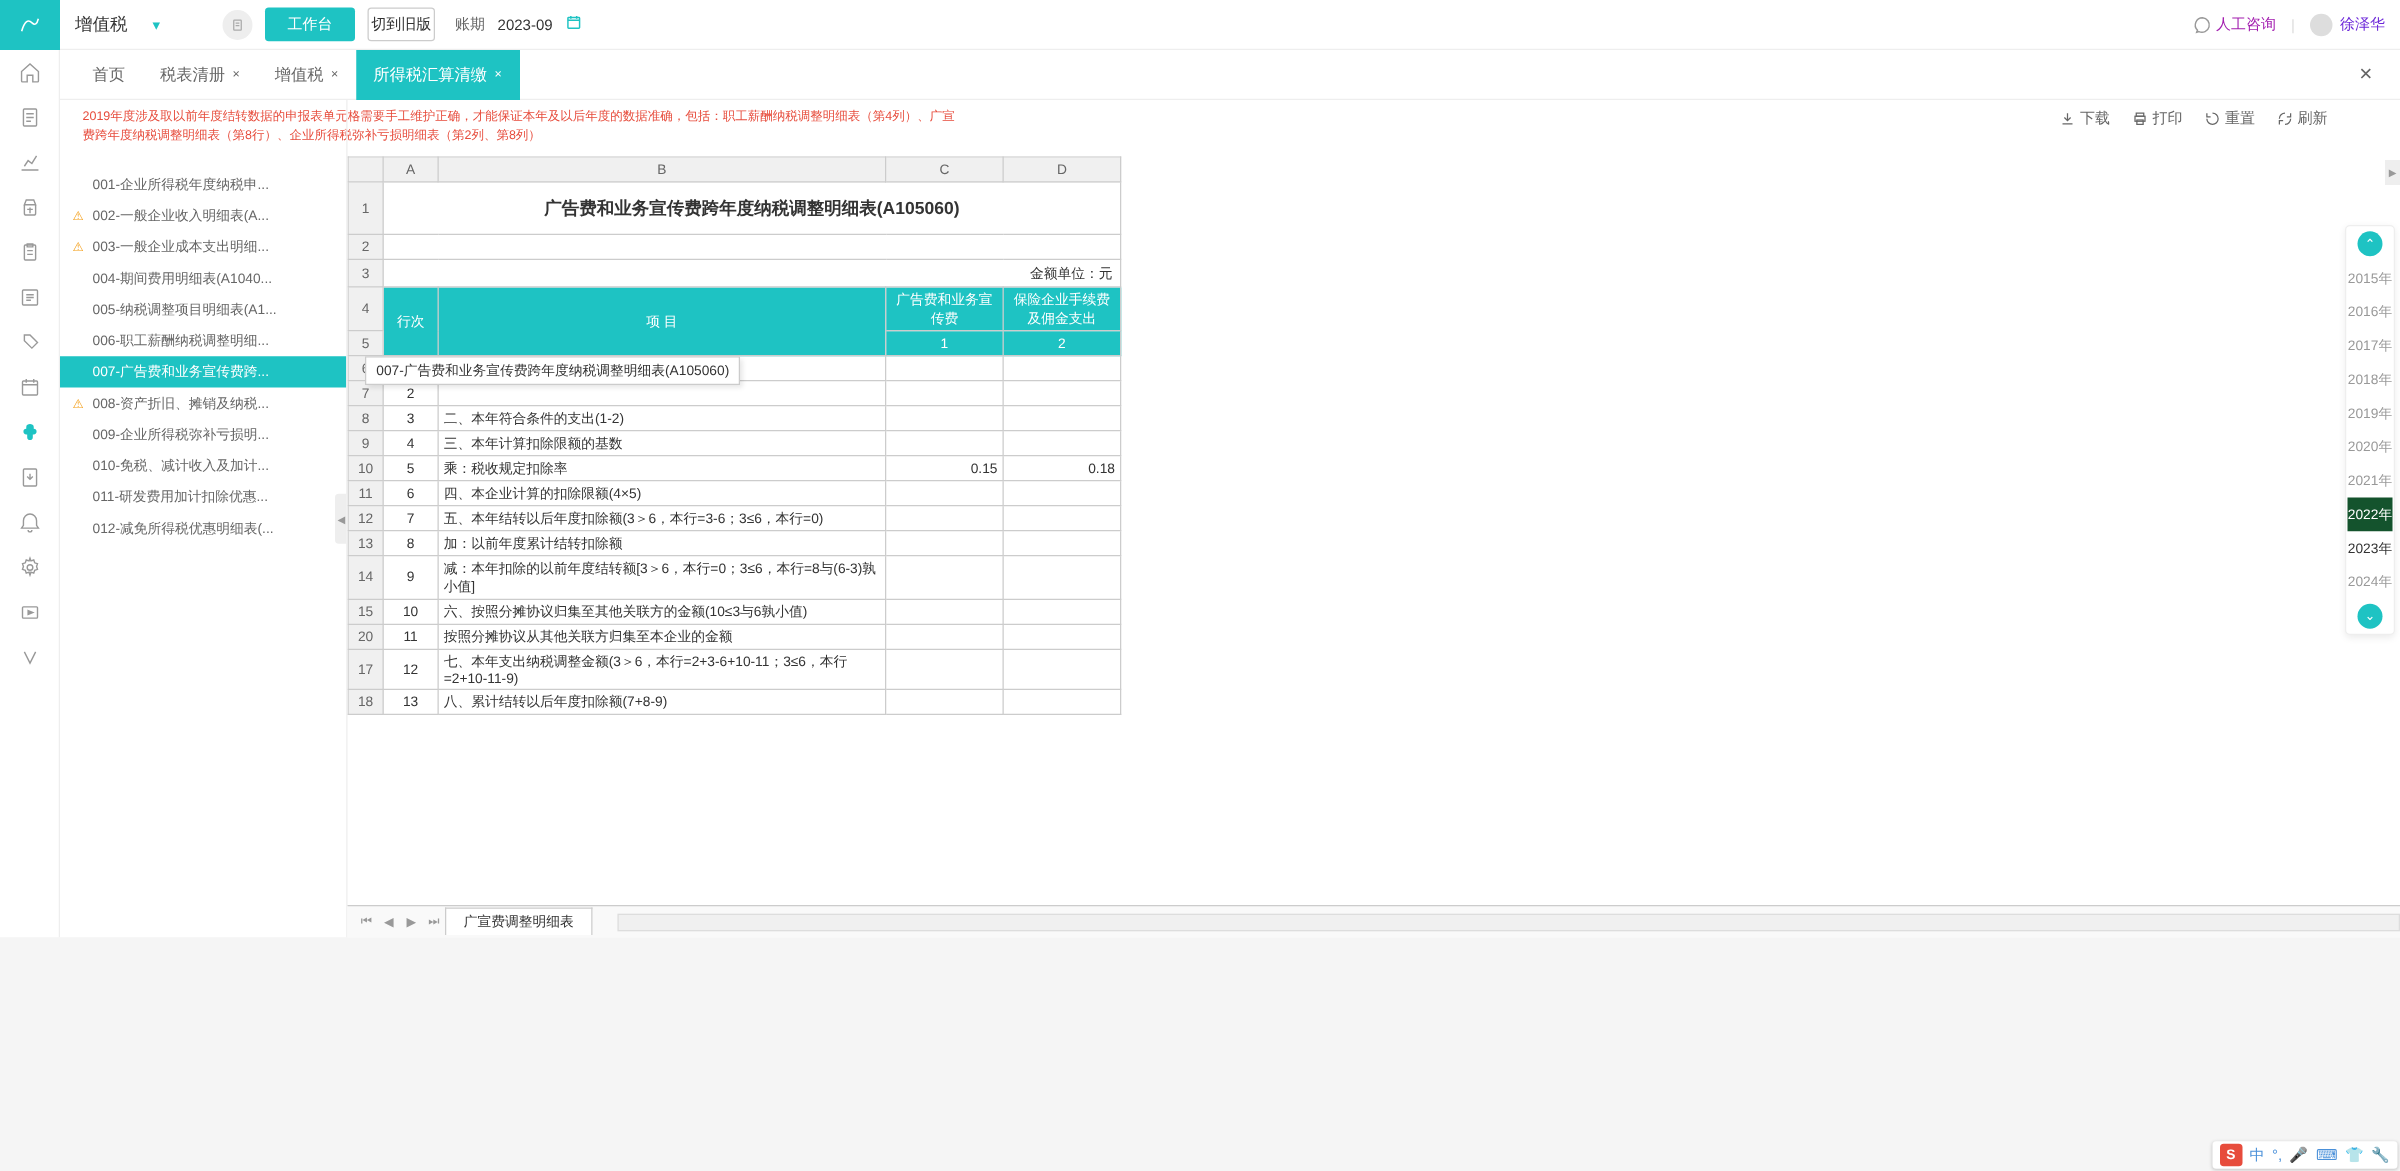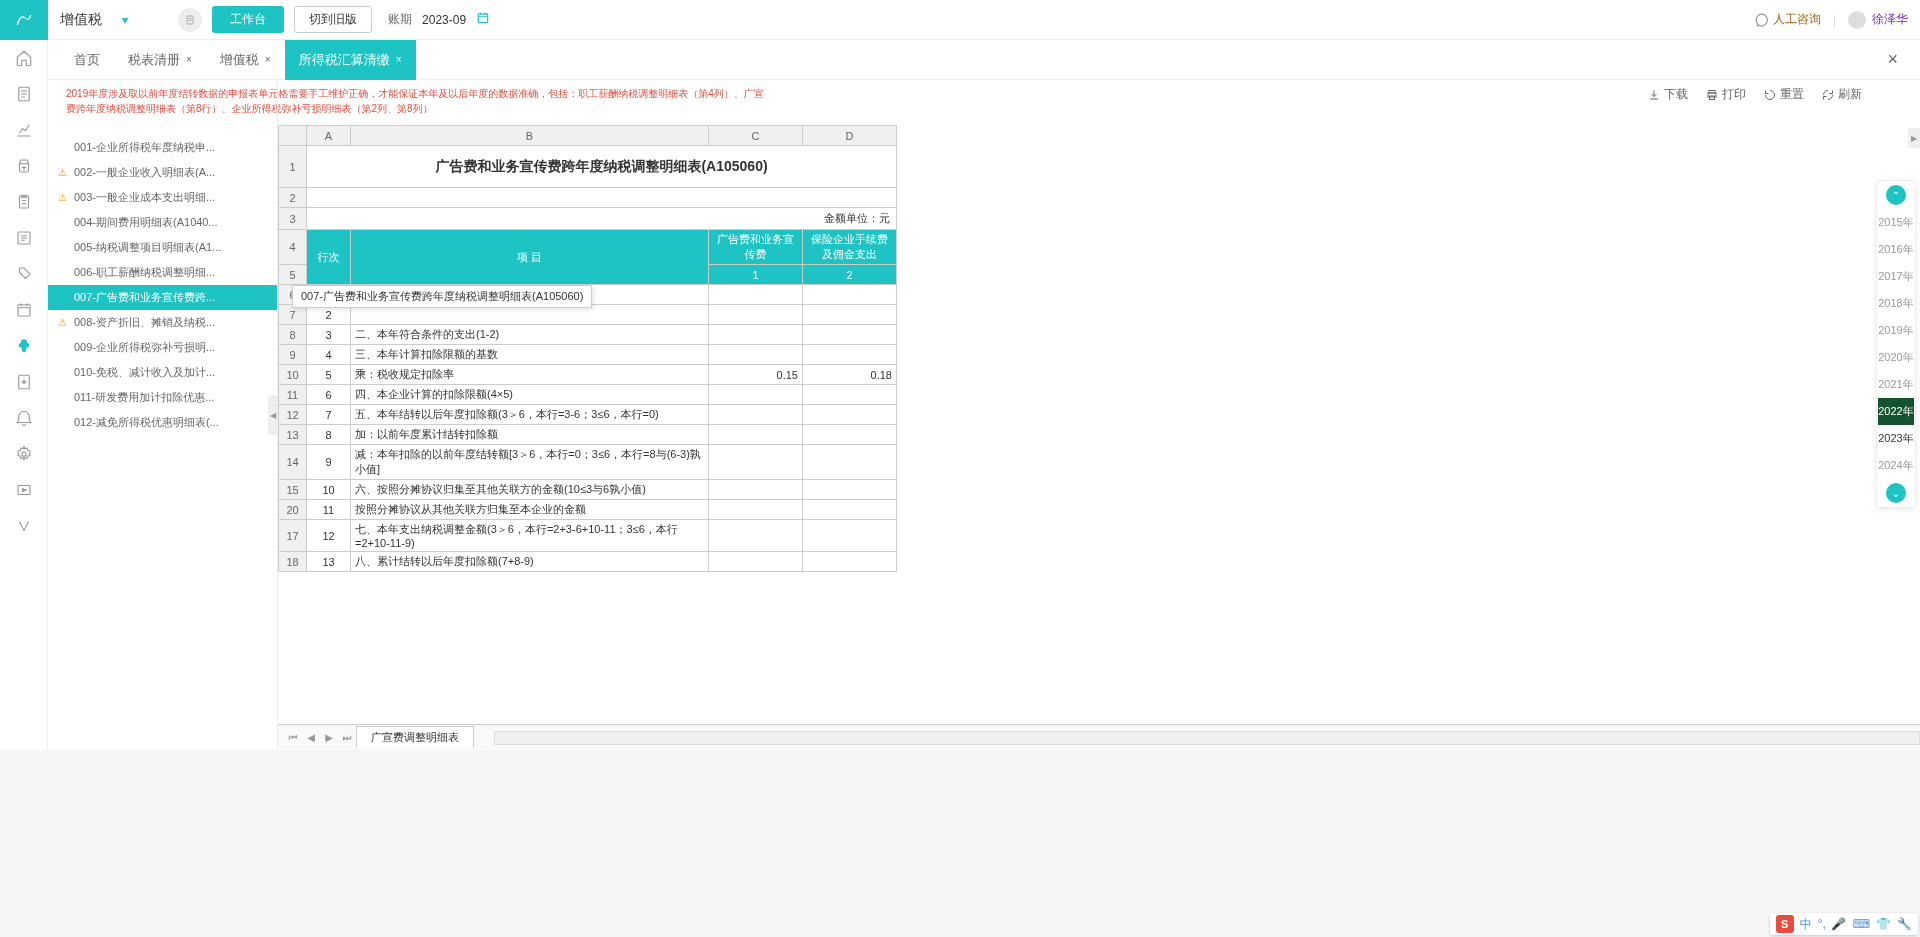--- a/index.html
+++ b/index.html
@@ -17,26 +17,26 @@
     
     
     .main { flex: 1; display: flex; flex-direction: column; background: #fff; }
     
     
     .topbar { height: 40px; display: flex; align-items: center; padding: 0 12px; border-bottom: 1px solid #eee; gap: 10px; }
     .topbar .title-text { font-size: 14px; color: #333; margin-right: 10px; }
     .dropdown-arrow { color: #1ec3c3; cursor: pointer; }
     .btn-circle { width: 24px; height: 24px; border-radius: 50%; background: #eee; display: flex; align-items: center; justify-content: center; cursor: pointer; }
     .btn-primary { background: #1ec3c3; color: #fff; padding: 5px 18px; border-radius: 3px; cursor: pointer; font-size: 12px; }
-    .btn-outline { border: 1px solid #ccc; padding: 4px 14px; border-radius: 3px; cursor: pointer; font-size: 12px; background: #fff; }
+    .btn-outline { border: 1px solid #ccc; padding: 4px 2px; border-radius: 3px; cursor: pointer; font-size: 12px; background: #fff; }
     .period-label { color: #666; margin-left: 6px; }
     .period-value { color: #333; }
     .cal-icon { color: #1ec3c3; cursor: pointer; }
     .topbar-right { margin-left: auto; display: flex; align-items: center; gap: 12px; }
-    .help-link { display: flex; align-items: center; gap: 4px; color: #a16207; cursor: pointer; }
+    .help-link { display: flex; align-items: center; gap: 4px; color: #a21caf; cursor: pointer; }
     .user-info { display: flex; align-items: center; gap: 6px; color: #6d28d9; }
     .avatar { width: 18px; height: 18px; border-radius: 50%; background: #ddd; }
     
     
     .tabbar { height: 40px; display: flex; align-items: center; padding: 0 12px; border-bottom: 1px solid #eee; background: #fff; }
     .tab { padding: 0 14px; height: 40px; display: flex; align-items: center; gap: 6px; cursor: pointer; color: #666; font-size: 13px; }
     .tab.active { background: #1ec3c3; color: #fff; }
     .tab-close { font-size: 10px; cursor: pointer; }
     .tabbar-close { margin-left: auto; font-size: 18px; cursor: pointer; padding: 0 10px; color: #666; }
     

